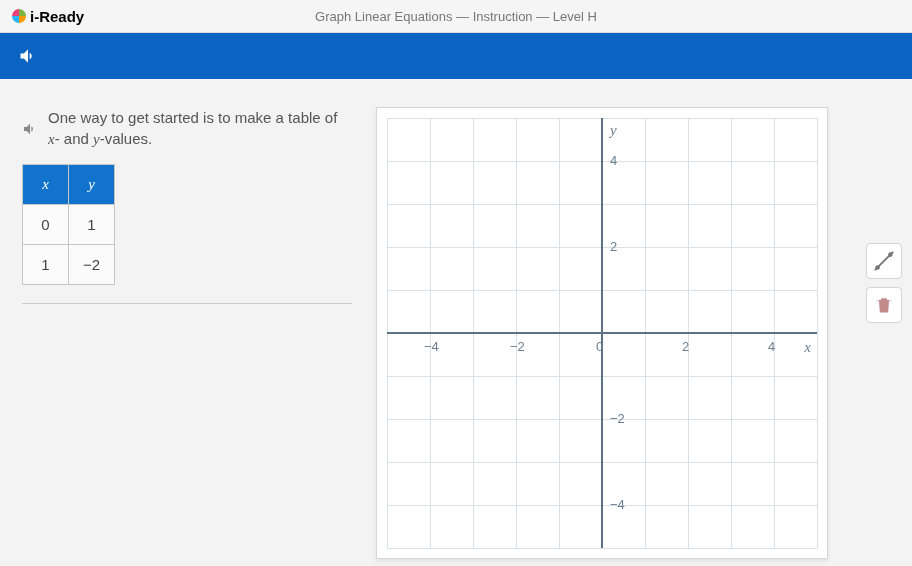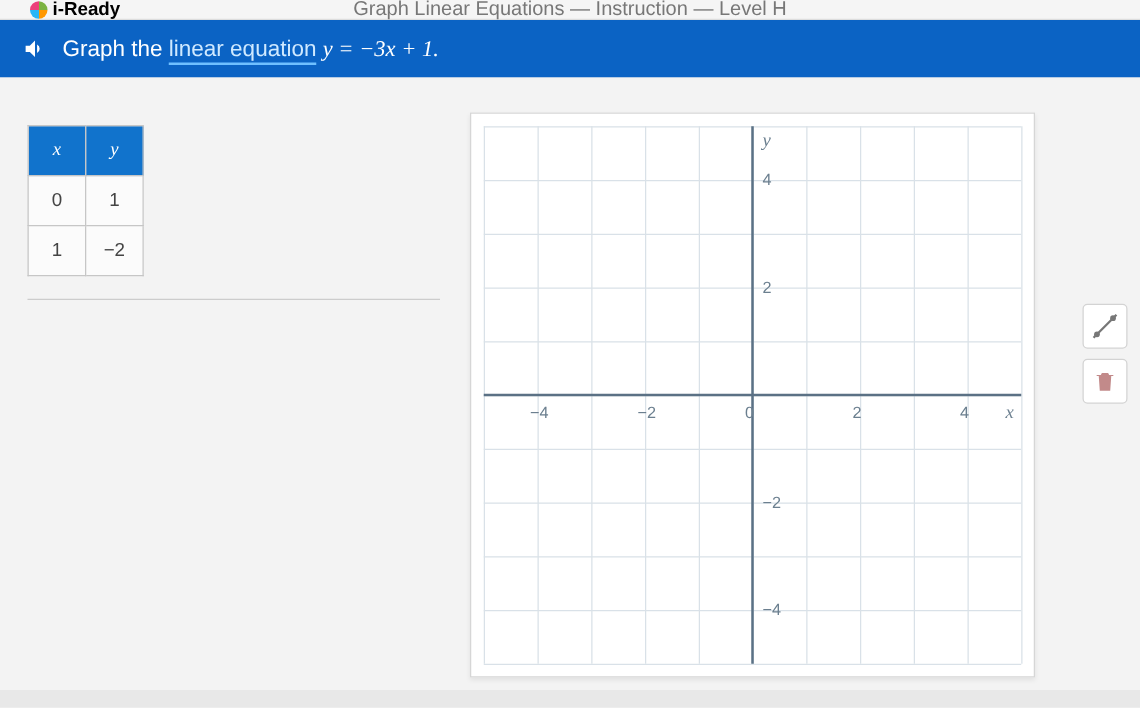--- a/index.html
+++ b/index.html
@@ -5,22 +5,22 @@
     * { margin: 0; padding: 0; box-sizing: border-box; }
     body {
       font-family: Arial, Helvetica, sans-serif;
       background: #e8e8e8;
       width: 912px;
       height: 566px;
       overflow: hidden;
     }
     .app-bar {
       background: #f5f5f5;
-      height: 16px;
-      padding: 4px 24px;
+      height: 33px;
+      padding: 4px 12px;
       display: flex;
       align-items: center;
       position: relative;
       border-bottom: 1px solid #ddd;
     }
     .brand {
       font-weight: bold;
       font-size: 15px;
       display: flex;
       align-items: center;
@@ -29,21 +29,21 @@
     .brand-icon {
       width: 14px;
       height: 14px;
       border-radius: 50%;
       background: conic-gradient(#7cb342 0 90deg, #ff9800 90deg 180deg, #29b6f6 180deg 270deg, #ec407a 270deg 360deg);
     }
     .breadcrumb {
       position: absolute;
       left: 50%;
       transform: translateX(-50%);
-      font-size: 16px;
+      font-size: 13px;
       color: #777;
     }
     .instruction-bar {
       background: #0b63c4;
       color: #fff;
       height: 46px;
       display: flex;
       align-items: center;
       padding: 0 18px;
       font-size: 18px;
@@ -189,30 +189,35 @@
   </div>
   <div class="breadcrumb">Graph Linear Equations — Instruction — Level H</div>
 </div>
 
 <div class="instruction-bar">
   <span class="speaker-icon">
     <svg width="20" height="20" viewBox="0 0 24 24" fill="#fff">
         <path d="M3 9v6h4l5 5V4L7 9H3zm13.5 3a4.5 4.5 0 0 0-2.5-4v8a4.5 4.5 0 0 0 2.5-4z"></path>
       </svg>
   </span>
-  <span>
-    <span>Graph the </span>
-    <span class="equation-link">linear equation</span>
-    <span class="eq-math"> y = −3x + 1.</span>
-  </span>
 </div>
 
 <div class="content">
 
   <div class="left-col">
+    <div class="step">
+      <span class="speaker-icon">
+        <svg viewBox="0 0 24 24" fill="#888">
+            <path d="M3 9v6h4l5 5V4L7 9H3zm13.5 3a4.5 4.5 0 0 0-2.5-4v8a4.5 4.5 0 0 0 2.5-4z"></path>
+          </svg>
+      </span>
+      <div>
+        <span>One way to get started is to make a table of </span><span class="ital">x</span><span>- and </span><span class="ital">y</span><span>-values.</span>
+      </div>
+    </div>
 
     <table class="value-table">
       <thead>
         <tr>
           <th>x</th>
           <th>y</th>
         </tr>
       </thead>
       <tbody>
         <tr>

